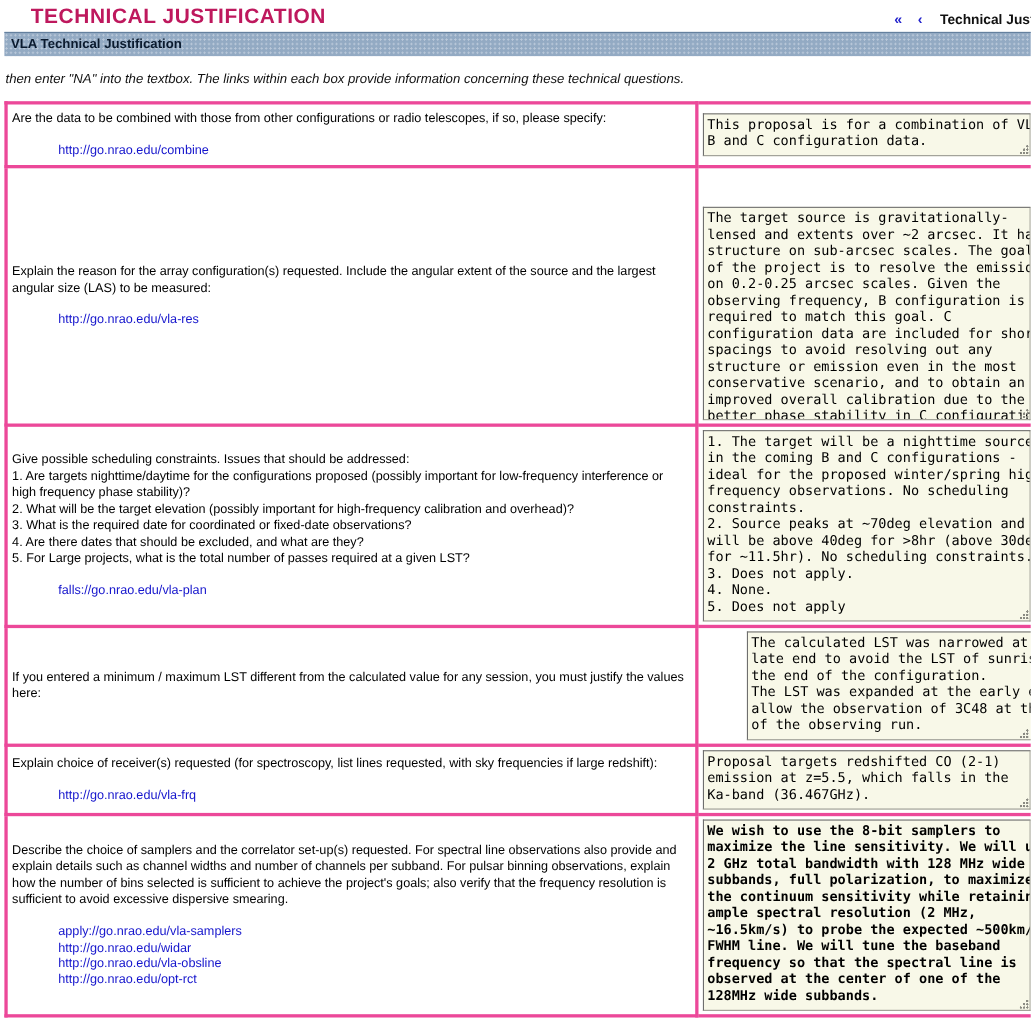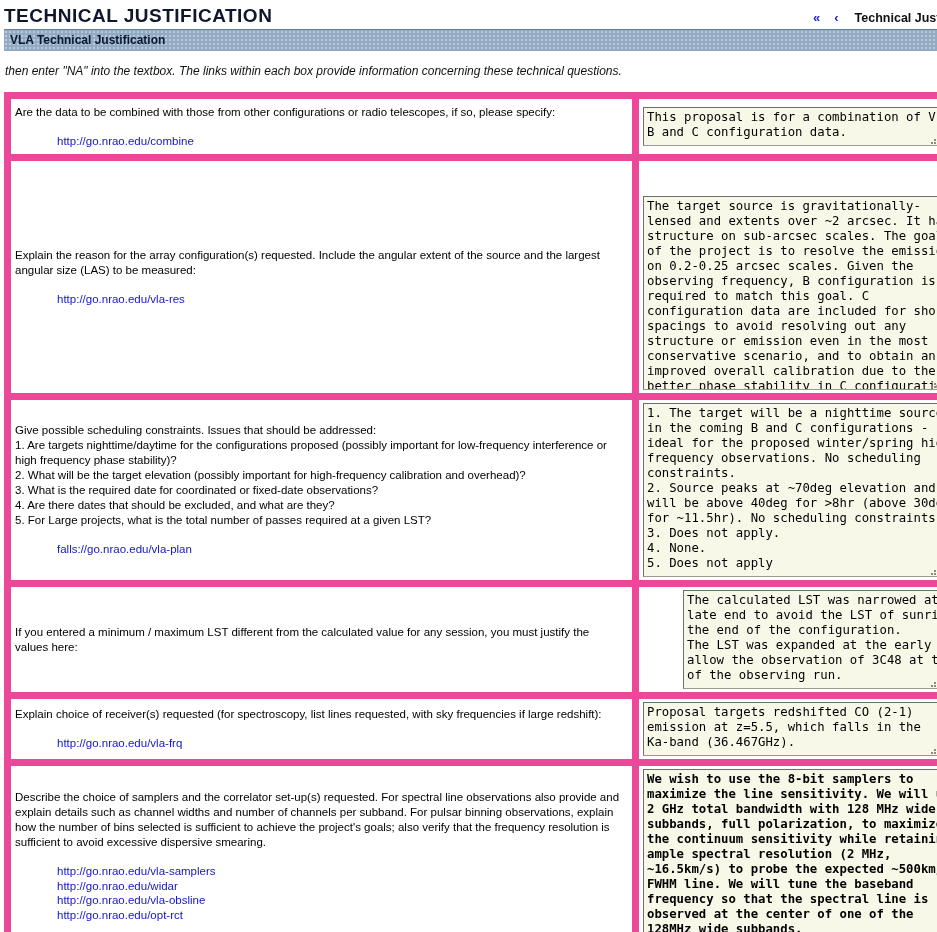--- a/index.html
+++ b/index.html
@@ -3,22 +3,22 @@
 <meta charset="utf-8">
 <style>
   * { margin: 0; padding: 0; box-sizing: border-box; }
   html, body { width: 937px; height: 932px; overflow: hidden; background: #ffffff; }
   body { font-family: "Liberation Sans", sans-serif; color: #000; position: relative; }
   .page { padding: 3px 0 0 4px; position: relative; width: 937px; }
 
   
   .hdr { position: relative; height: 26px; }
   .page-title {
-    font-size: 19px; font-weight: bold; color: #0f172a;
-    letter-spacing: 0.5px; padding-top: 2px;
+    font-size: 19px; font-weight: bold; color: #be185d;
+    letter-spacing: 0.5px; padding-top: 2px; margin-left: 24px;
   }
   .nav { position: absolute; left: 809px; top: 7px; white-space: nowrap; font-size: 13px; font-weight: bold; }
   .nav a { color: #2222cc; text-decoration: none; margin-right: 14px; }
   .nav .crumb { color: #111; font-size: 12.5px; margin-left: 2px; }
 
   
   .section-bar {
     height: 22px; line-height: 21px;
     background-color: #93aac3;
     background-image: radial-gradient(#bac8d9 0.9px, rgba(0,0,0,0) 1px);
@@ -27,21 +27,21 @@
     color: #0a1a2e; font-size: 12px; font-weight: bold;
     padding-left: 6px; width: 960px;
   }
 
   
   .intro { margin: 13px 0 0 1px; font-style: italic; font-size: 12px; line-height: 15.5px; color: #111; }
   .intro div { white-space: nowrap; overflow: hidden; width: 933px; }
 
   
   table.tj { border-collapse: collapse; margin-top: 12px; width: 958px; table-layout: fixed; }
-  table.tj td { border: 7px solid #ec4899; vertical-align: middle; }
+  table.tj td { border: 3px solid #ec4899; vertical-align: middle; }
   td.qcell { width: 628px; padding: 6px 8px 6px 4px; font-size: 11.5px; line-height: 15px; color: #000; }
   td.acell { width: 330px; padding: 3px 0 3px 4px; }
   .q-text { white-space: pre-line; }
   .q-links { margin-top: 14px; display: flex; flex-direction: column; }
   .q-links a { color: #1414cc; text-decoration: none; font-size: 11.5px; line-height: 14.5px; padding-left: 42px; }
 
   
   .ta-wrap { position: relative; width: 298px; }
   textarea.answer {
     display: block; width: 298px; resize: none;
@@ -190,21 +190,21 @@
 Ka-band (36.467GHz).</textarea>
         <div class="grip"></div>
       </div>
     </td>
   </tr>
 
   <tr>
     <td class="qcell">
       <div class="q-text">Describe the choice of samplers and the correlator set-up(s) requested. For spectral line observations also provide and explain details such as channel widths and number of channels per subband. For pulsar binning observations, explain how the number of bins selected is sufficient to achieve the project's goals; also verify that the frequency resolution is sufficient to avoid excessive dispersive smearing.</div>
       <div class="q-links">
-              <a href="#">http://go.nrao.edu/vla-samplers</a>
+              <a href="#">apply://go.nrao.edu/vla-samplers</a>
               <a href="#">http://go.nrao.edu/widar</a>
               <a href="#">http://go.nrao.edu/vla-obsline</a>
               <a href="#">http://go.nrao.edu/opt-rct</a>
             </div>
     </td>
     <td class="acell">
       <div class="ta-wrap">
         <textarea class="answer" spellcheck="false" style="height: 174px; font-weight: bold;">We wish to use the 8-bit samplers to
 maximize the line sensitivity. We will use
 2 GHz total bandwidth with 128 MHz wide

